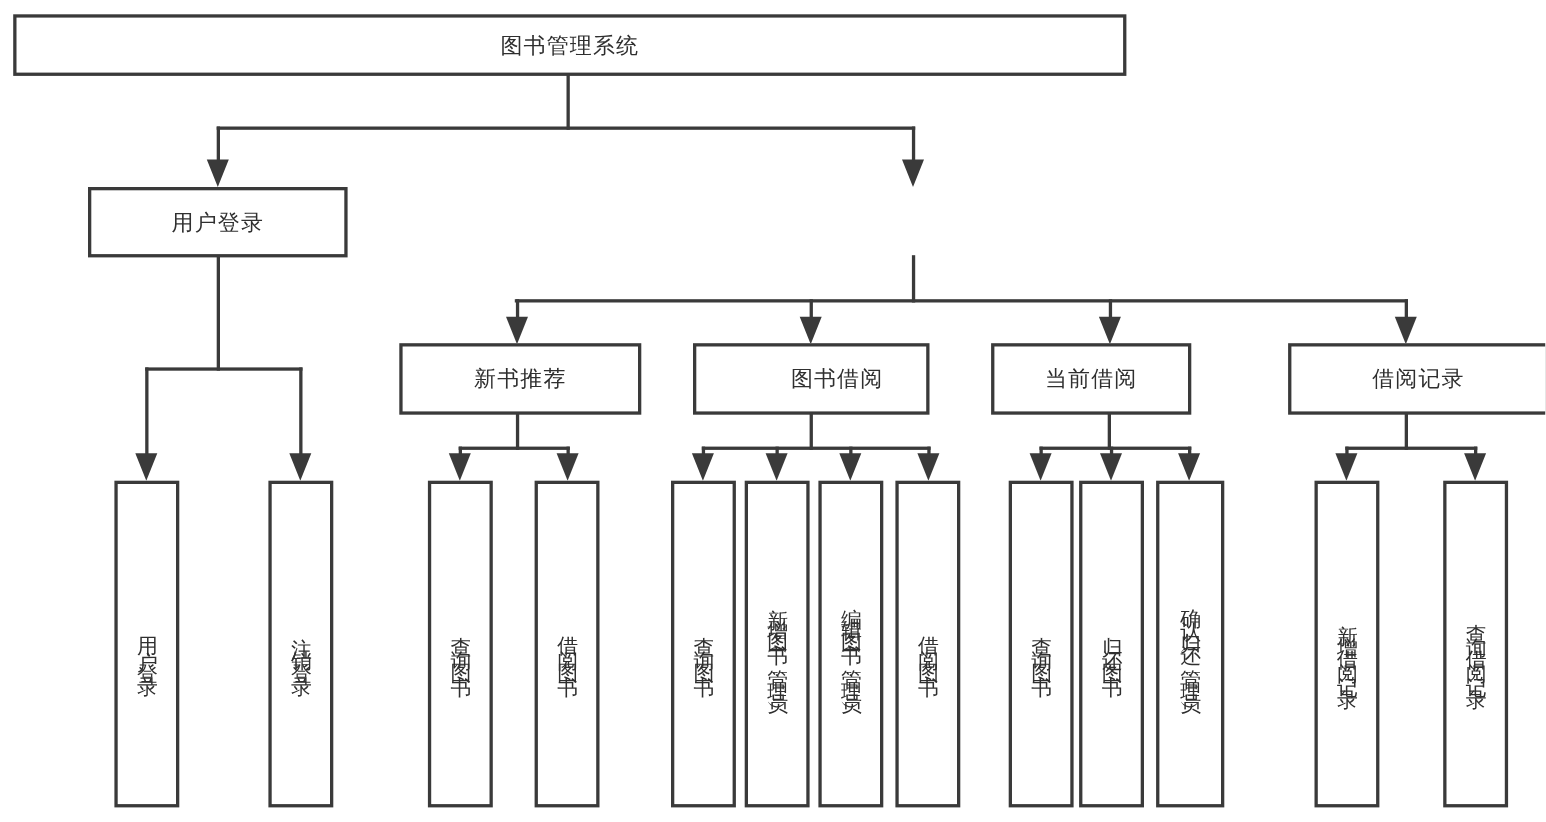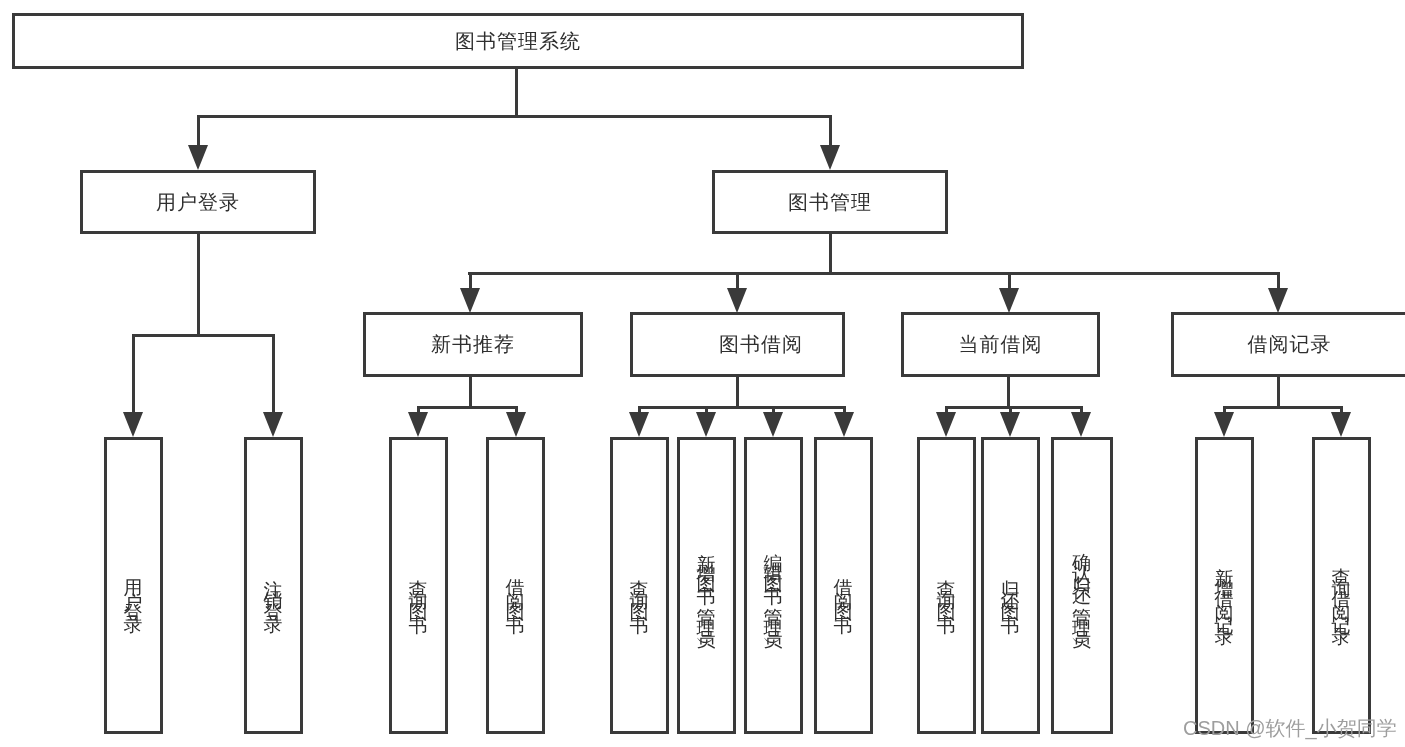--- a/index.html
+++ b/index.html
@@ -73,43 +73,40 @@
   </div>
 
   <div class="vline" style="left:515px; top:67px; height:51px;"></div>
   <div class="hline" style="left:197px; top:115px; width:635px;"></div>
   <div class="arrow" style="left:188px; top:115px; height:55px;"></div>
   <div class="arrow" style="left:820px; top:115px; height:55px;"></div>
 
   <div class="box" style="left:80px; top:170px; width:236px; height:64px;">
     <span>用户登录</span>
   </div>
-  <div class="box" style="left:712px; top:170px; width:236px; height:64px;">
-    <span>图书管理</span>
-  </div>
 
   <div class="vline" style="left:197px; top:232px; height:105px;"></div>
   <div class="hline" style="left:132px; top:334px; width:143px;"></div>
   <div class="arrow" style="left:123px; top:334px; height:103px;"></div>
   <div class="arrow" style="left:263px; top:334px; height:103px;"></div>
 
   <div class="vline" style="left:829px; top:232px; height:43px;"></div>
   <div class="hline" style="left:468px; top:272px; width:812px;"></div>
   <div class="arrow" style="left:460px; top:272px; height:41px;"></div>
   <div class="arrow" style="left:727px; top:272px; height:41px;"></div>
   <div class="arrow" style="left:999px; top:272px; height:41px;"></div>
   <div class="arrow" style="left:1268px; top:272px; height:41px;"></div>
 
   <div class="box" style="left:363px; top:312px; width:220px; height:65px;">
     <span>新书推荐</span>
   </div>
   <div class="box" style="left:630px; top:312px; width:215px; height:65px;padding-left:47px;">
     <span>图书借阅</span>
   </div>
-  <div class="box" style="left:901px; top:312px; width:199px; height:65px;">
+  <div class="box" style="left:901px; top:312px; width:182px; height:65px;">
     <span>当前借阅</span>
   </div>
   <div class="box" style="left:1171px; top:312px; width:237px; height:65px;">
     <span>借阅记录</span>
   </div>
 
   <div class="vline" style="left:469px; top:375px; height:34px;"></div>
   <div class="hline" style="left:417px; top:406px; width:101px;"></div>
   <div class="arrow" style="left:408px; top:406px; height:31px;"></div>
   <div class="arrow" style="left:506px; top:406px; height:31px;"></div>
@@ -169,15 +166,14 @@
     <span>确认归还（管理员）</span>
   </div>
 
   <div class="box vbox" style="left:1195px; top:437px; width:59px; height:297px;">
     <span>新增借阅记录</span>
   </div>
   <div class="box vbox" style="left:1312px; top:437px; width:59px; height:297px;">
     <span>查询借阅记录</span>
   </div>
 
-  <div class="watermark">CSDN @软件_小贺同学</div>
 
 </div>
 
 </body></html>

